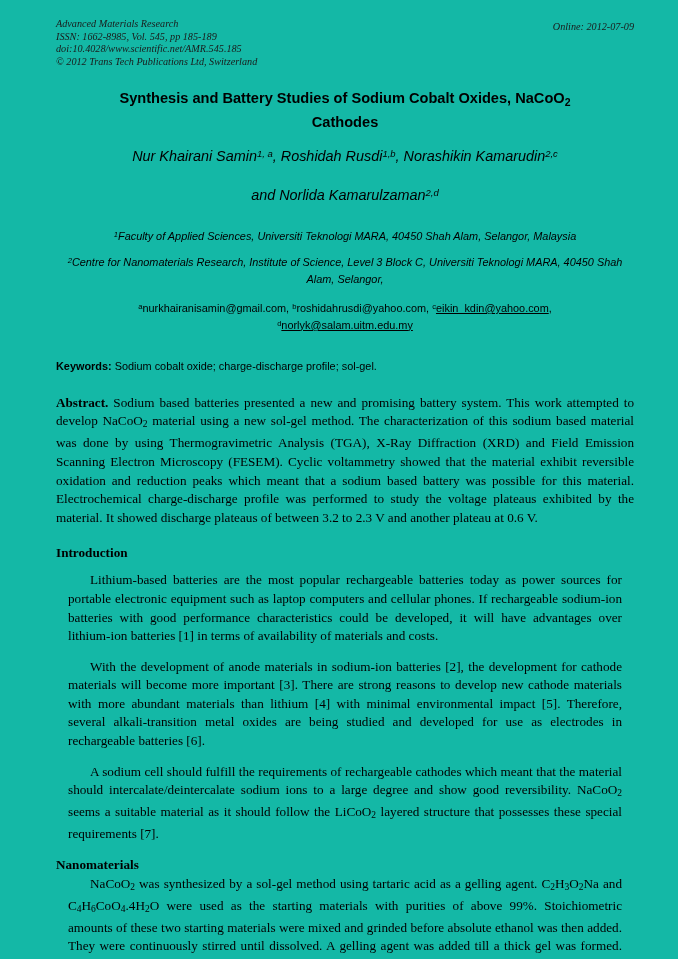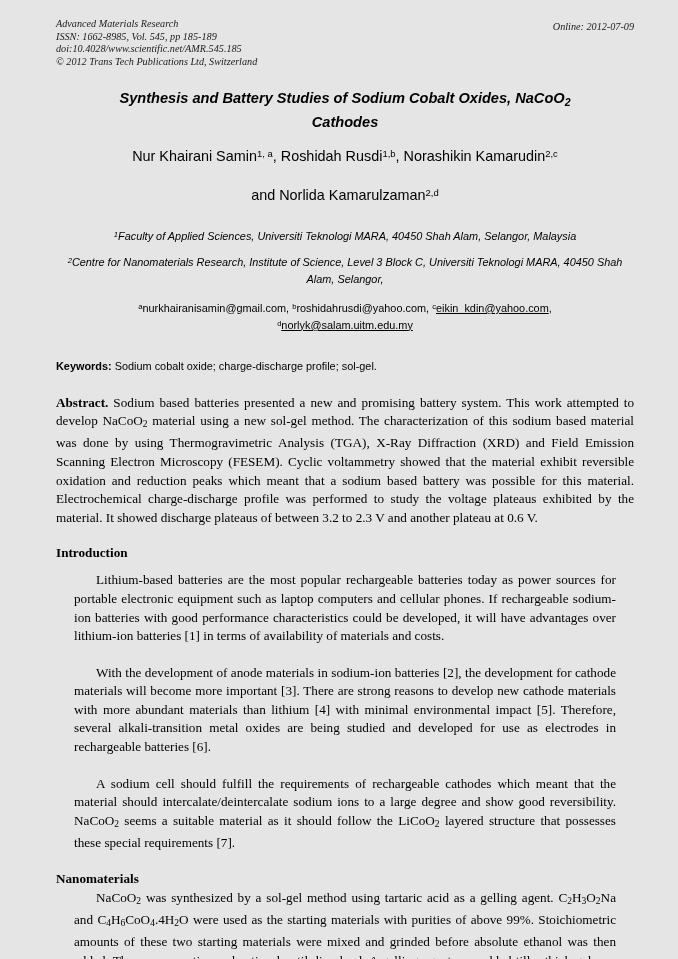--- a/index.html
+++ b/index.html
@@ -12,21 +12,21 @@
     width: 678px;
     height: 959px;
     overflow: hidden;
     font-family: "Liberation Serif", "DejaVu Serif", serif;
     color: #000000;
   }
   .page {
     position: relative;
     width: 678px;
     height: 959px;
-    background: #e5e5e5;
+    background: #14b8a6;
     box-sizing: border-box;
     padding: 18px 44px 0 56px;
   }
 
   
   .jhead {
     position: relative;
     font-family: "Liberation Serif", "DejaVu Serif", serif;
     font-style: italic;
     font-size: 10.2px;
@@ -43,30 +43,30 @@
   }
 
   
   .title {
     font-family: "Liberation Sans", "DejaVu Sans", sans-serif;
     font-weight: bold;
     font-size: 14.6px;
     line-height: 20px;
     text-align: center;
     margin: 12px 30px 0 30px;
-    font-style: italic;
   }
 
   
   .authors {
     font-family: "Liberation Sans", "DejaVu Sans", sans-serif;
     font-size: 14.4px;
     line-height: 21px;
     text-align: center;
     margin: 12px 12px 0 12px;
+    font-style: italic;
   }
   .authors .line2 { margin-top: 15px; display: block; }
 
   
   .affils {
     font-family: "Liberation Sans", "DejaVu Sans", sans-serif;
     font-size: 10.9px;
     line-height: 17px;
     text-align: center;
     margin: 20px 8px 0 8px;
@@ -104,21 +104,21 @@
     font-weight: bold;
     font-size: 13.2px;
     line-height: 18px;
     margin: 17px 0 0 0;
   }
 
   p.para {
     font-size: 13.2px;
     line-height: 18.6px;
     text-align: justify;
-    margin: 18px;
+    margin: 12px;
     text-indent: 22px;
   }
   p.para.first { margin-top: 9px; }
 
   sub { font-size: 0.72em; vertical-align: -0.25em; }
   sup { font-size: 0.70em; vertical-align: 0.42em; }
   .authors sup { font-size: 0.66em; vertical-align: 0.40em; }
   .affils sup, .emails sup { font-size: 0.70em; vertical-align: 0.38em; }
 </style>
 </head>

